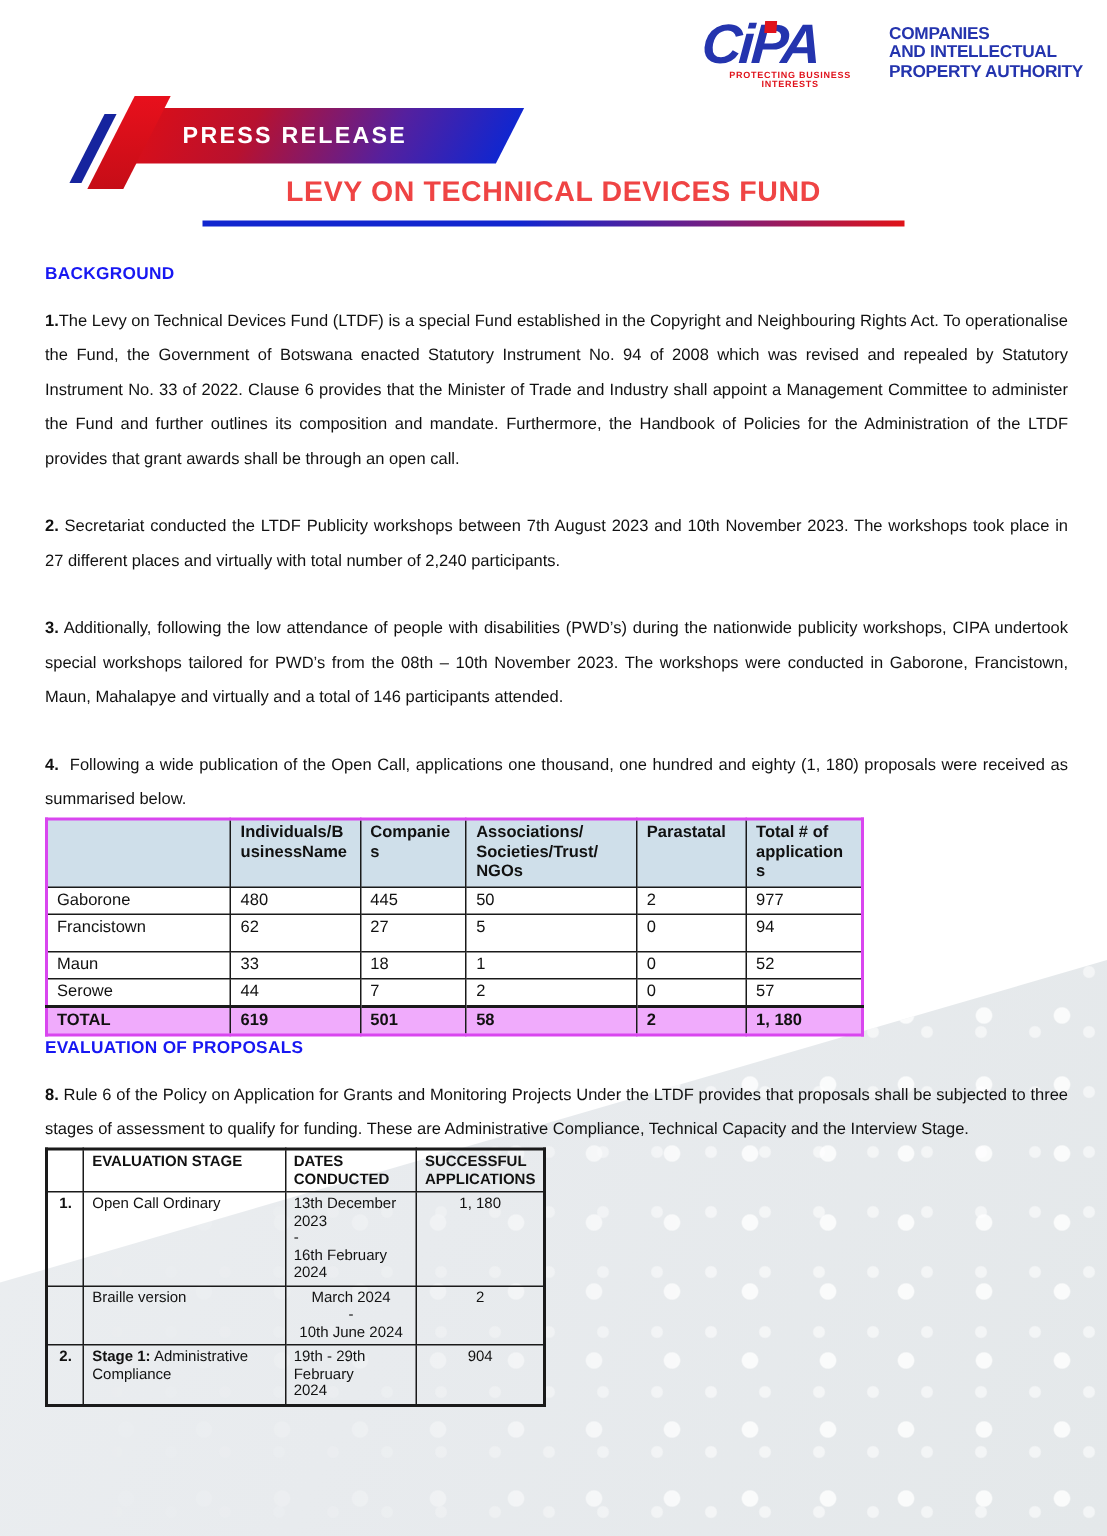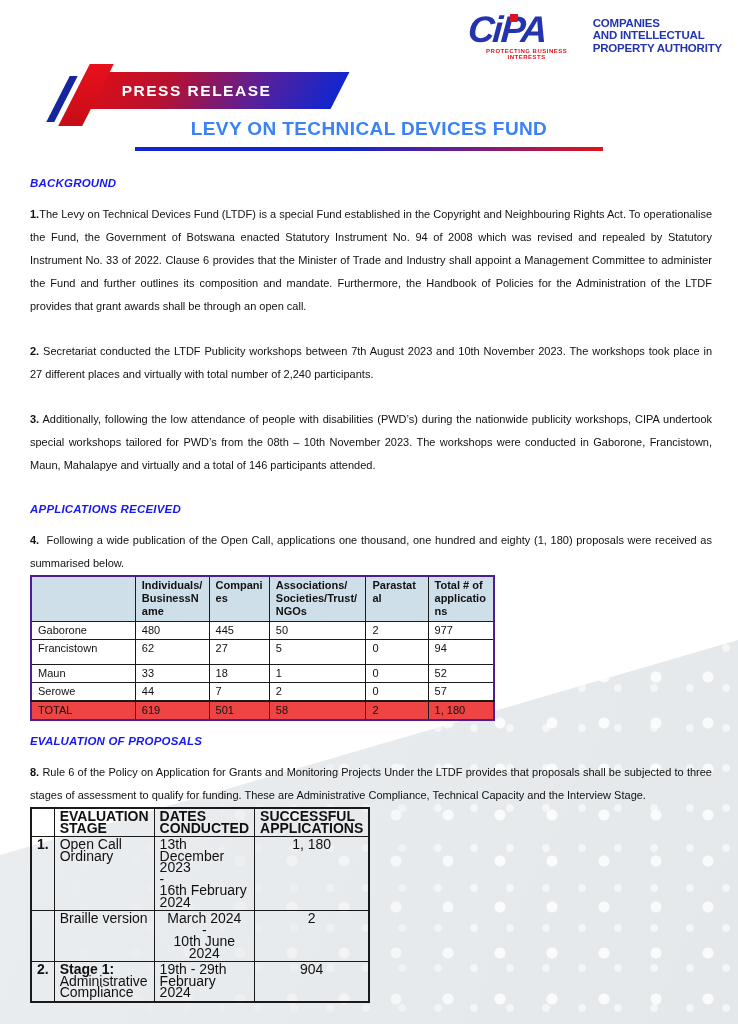--- a/index.html
+++ b/index.html
@@ -28,40 +28,40 @@
   .banner-zone{position:absolute;top:64px;left:36px;width:330px;height:70px;z-index:2;}
   .stripe{position:absolute;transform:skewX(-27deg);}
   .stripe-blue{left:22px;top:12px;width:8px;height:46px;background:#16249e;}
   .stripe-red{left:38px;top:0;width:24px;height:62px;background:linear-gradient(180deg,#e8101c,#c60d17);z-index:3;}
   .banner-main{position:absolute;left:46px;top:8px;width:258px;height:37px;transform:skewX(-27deg);
      background:linear-gradient(90deg,#dd0e16 0%,#b8112f 32%,#55209e 70%,#1126cf 100%);
      display:flex;align-items:center;z-index:2;}
   .banner-text{transform:skewX(27deg);color:#fff;font-weight:800;font-size:15.5px;letter-spacing:1.5px;padding-left:40px;white-space:nowrap;}
   
   .main{position:relative;z-index:1;padding-top:118px;}
-  .title{margin:0;text-align:center;color:#3b82f6;font-size:19px;font-weight:800;letter-spacing:.4px;}
+  .title{margin:0;text-align:center;color:#ef4444;font-size:19px;font-weight:800;letter-spacing:.4px;}
   .title-underline{width:468px;height:4px;margin:7px auto 0;
      background:linear-gradient(90deg,#1126cf 0%,#1126cf 45%,#7a1e7e 74%,#e01318 100%);}
   .content{margin:0 26px 0 30px;font-size:11px;}
-  h2.sec{color:#1717f2;font-size:11.5px;font-weight:800;margin:26px 0 0;letter-spacing:.2px;font-style:italic;}
+  h2.sec{color:#1717f2;font-size:11.5px;font-weight:800;margin:26px 0 0;letter-spacing:.2px;}
   .para-wide{line-height:23px;text-align:justify;margin:14px 0 0;}
   .para-wide + .para-wide{margin-top:22px;}
   
   .t1-caption{margin:34px 0 3px;font-family:"Liberation Serif",serif;font-style:italic;font-size:10.5px;color:#3947c8;}
   table{border-collapse:collapse;}
-  .t1{width:465px;border:2px solid #4c1d95;}
+  .t1{width:546px;border:2px solid #d946ef;}
   .t1 th,.t1 td{border:1px solid #1a1a1a;font-size:11px;line-height:13px;padding:2px 6px;vertical-align:top;overflow-wrap:anywhere;}
   .t1 thead th{background:#cfdfea;text-align:left;font-weight:bold;height:40px;}
   .t1 td.num{text-align:left;}
   .t1 tr.tall td{padding-bottom:9px;}
-  .t1 tr.total td{background:#ef4444;font-weight:normal;border-top:2px solid #1a1a1a;}
+  .t1 tr.total td{background:#f0abfc;font-weight:bold;border-top:2px solid #1a1a1a;}
   
   .t2-caption{margin:16px 0 3px 6px;font-style:italic;font-size:10.5px;color:#2a2af0;}
   .t2{width:334px;border:2px solid #1a1a1a;}
-  .t2 th,.t2 td{border:1px solid #1a1a1a;font-size:14px;line-height:11.5px;padding:2px 5px;vertical-align:top;}
+  .t2 th,.t2 td{border:1px solid #1a1a1a;font-size:10px;line-height:11.5px;padding:2px 5px;vertical-align:top;}
   .t2 thead th{font-weight:bold;text-align:left;white-space:pre-line;}
   .t2 td.rownum{font-weight:bold;text-align:center;}
   .t2 td.dates{white-space:pre-line;}
   .t2 td.dates.center{text-align:center;}
   .t2 td.result{text-align:center;white-space:pre-line;}
   .t2 .b{font-weight:bold;}
   .h-r1 td{height:30px;} .h-r1b td{height:32px;} .h-r2 td{height:23px;}
 </style>
 </head>
 <body>
@@ -97,21 +97,20 @@
     <h1 class="title">LEVY ON TECHNICAL DEVICES FUND</h1>
     <div class="title-underline"></div>
 
     <div class="content">
 
       <h2 class="sec">BACKGROUND</h2>
       <p class="para-wide"><b>1.</b><span>The Levy on Technical Devices Fund (LTDF)  is a special Fund established in the Copyright and Neighbouring Rights Act. To operationalise the Fund, the Government of Botswana enacted Statutory Instrument No.  94 of 2008 which was revised and repealed by Statutory Instrument No. 33 of  2022. Clause 6 provides that the Minister of Trade and Industry shall appoint a Management Committee to administer the Fund and further outlines its composition and mandate. Furthermore, the Handbook of Policies for the Administration of the LTDF provides that  grant awards shall be through an open call.</span></p>
       <p class="para-wide"><b>2.</b> <span>Secretariat conducted the LTDF Publicity workshops between 7th August 2023 and 10th November 2023. The workshops took place in 27 different places  and virtually with total number of 2,240 participants.</span></p>
       <p class="para-wide"><b>3.</b> <span>Additionally, following the low attendance of people with disabilities (PWD’s) during the nationwide publicity workshops, CIPA undertook special workshops  tailored for PWD’s from the 08th – 10th November 2023. The workshops were conducted in Gaborone, Francistown, Maun, Mahalapye and virtually and a total of 146 participants attended.</span></p>
 
-      <h2 class="sec">APPLICATIONS RECEIVED</h2>
       <p class="para-wide"><b>4.</b>&nbsp; <span>Following a wide publication of the Open Call, applications one thousand, one hundred and eighty (1, 180) proposals were received as summarised below.</span></p>
 
       <table class="t1">
         <colgroup>
           <col style="width:108px">
             <col style="width:76px">
             <col style="width:62px">
           <col style="width:100px">
             <col style="width:64px">
             <col style="width:68px">
@@ -163,21 +162,21 @@
             <td>TOTAL</td>
             <td class="num">619</td>
             <td class="num">501</td>
             <td class="num">58</td>
             <td class="num">2</td>
             <td class="num">1, 180</td>
           </tr>
         </tbody>
       </table>
 
-      <h2 class="sec" style="margin-top:14px">EVALUATION OF PROPOSALS</h2>
+      <h2 class="sec" style="margin-top:2px">EVALUATION OF PROPOSALS</h2>
       <p class="para-wide"><b>8.</b> <span>Rule 6 of the Policy on Application for Grants and Monitoring Projects Under the LTDF  provides that proposals shall be subjected to three stages of assessment to qualify for funding. These are Administrative Compliance, Technical Capacity  and the Interview Stage.</span></p>
 
       <table class="t2">
         <colgroup>
           <col style="width:26px">
             <col style="width:146px">
             <col style="width:90px">
             <col style="width:72px">
         </colgroup>
         <thead>

